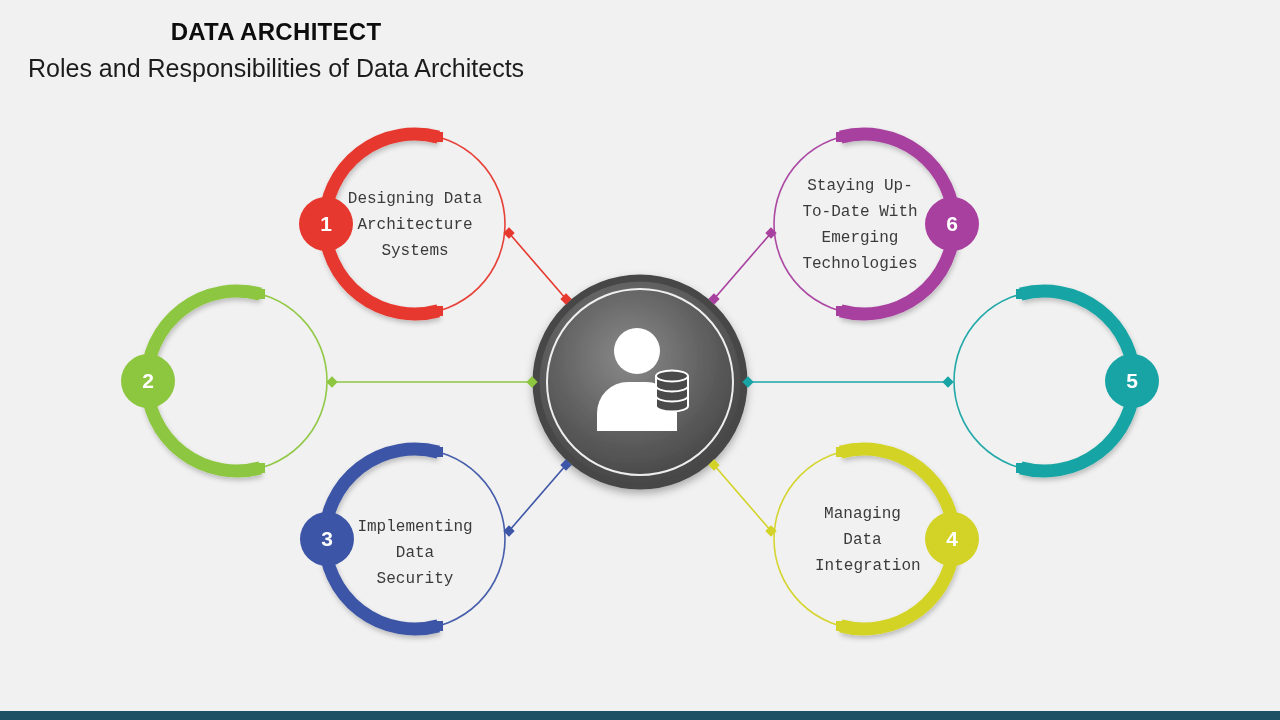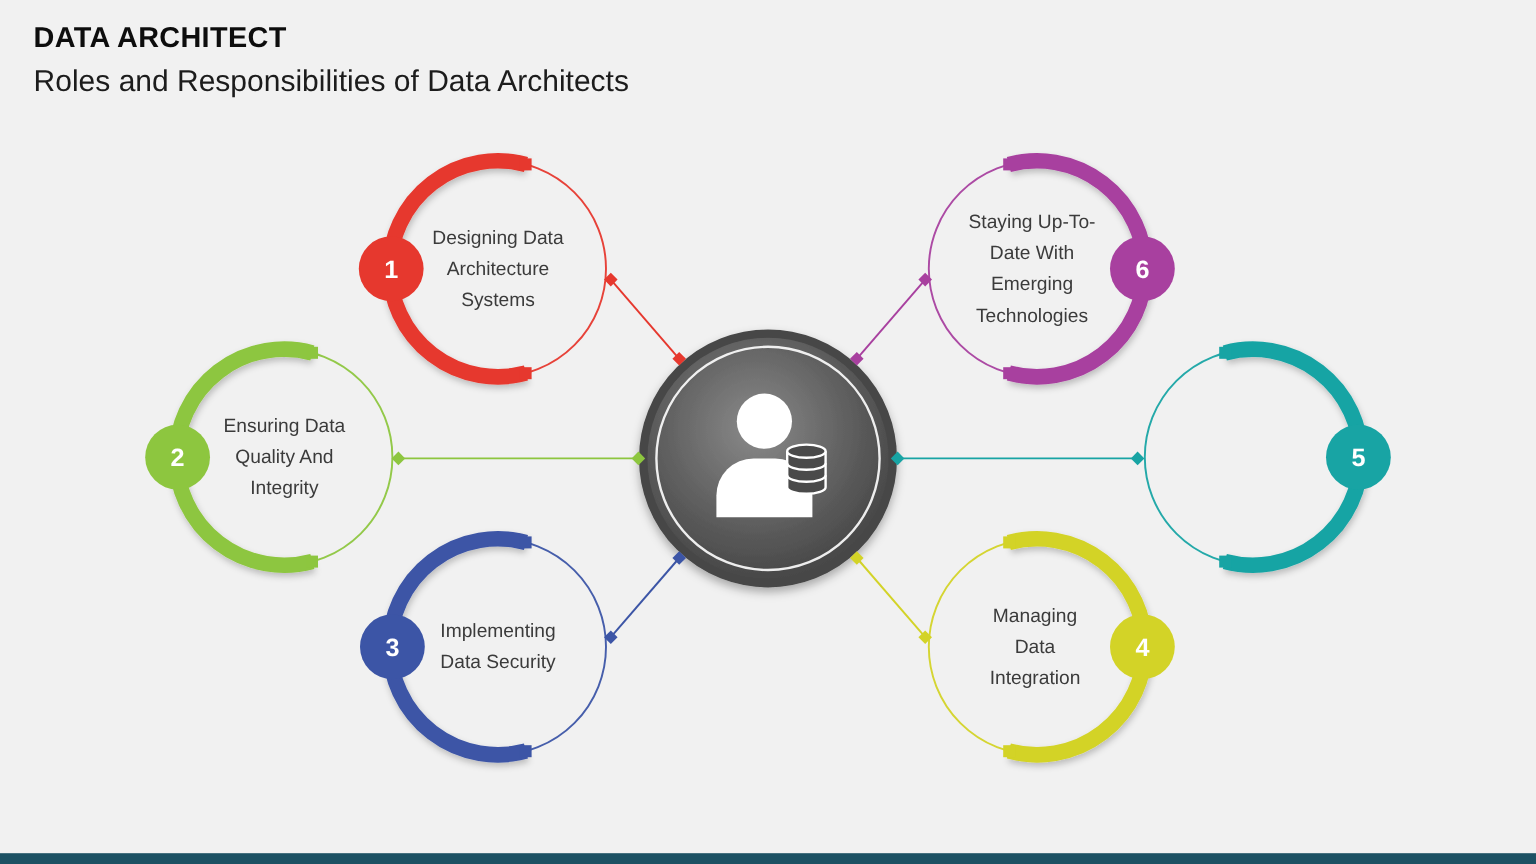--- a/index.html
+++ b/index.html
@@ -3,25 +3,25 @@
 <meta charset="utf-8">
 <style>
   html,body{margin:0;padding:0;}
   body{
     width:1280px;height:720px;overflow:hidden;
     background:#f1f1f1;
     font-family:"Liberation Sans",sans-serif;
     position:relative;
   }
   .slide{position:absolute;inset:0;}
-  .header{position:absolute;left:28px;top:18px;z-index:3;}
+  .header{position:absolute;left:28px;top:18px;z-index:3;text-align:center;}
   .title{font-size:24px;font-weight:bold;color:#0d0d0d;margin:0;letter-spacing:0.3px;}
   .subtitle{font-size:25px;color:#1c1c1c;margin:8px 0 0 0;font-weight:400;}
   svg.diagram{position:absolute;left:0;top:0;width:1280px;height:720px;z-index:1;}
-  .labels{position:absolute;inset:0;z-index:2;pointer-events:none;}
+  .labels{position:absolute;inset:0;z-index:2;pointer-events:none;font-family:Liberation Mono, monospace;}
   .node-label{
     position:absolute;text-align:center;
     font-size:16px;line-height:26px;color:#3b3b3b;
   }
   .ring{fill:none;stroke-width:1.6;opacity:0.95;}
   .arc{fill:none;stroke-width:13;}
   .connector{stroke-width:1.6;fill:none;}
   .badge-number{
     fill:#ffffff;font-size:21px;font-weight:bold;text-anchor:middle;
     font-family:"Liberation Sans",sans-serif;
@@ -143,19 +143,18 @@
       <rect x="744" y="378" width="8" height="8" transform="rotate(45 748 382)" fill="#18a4a4"></rect>
       <rect x="767" y="229" width="8" height="8" transform="rotate(45 771 233)" fill="#a8409f"></rect>
       <rect x="710" y="295" width="8" height="8" transform="rotate(45 714 299)" fill="#a8409f"></rect>
     </g>
 
     <rect x="0" y="711" width="1280" height="9" fill="#1d5163"></rect>
   </svg>
 
   <div class="labels">
     <div class="node-label" style="left:345px;top:186px;width:140px;">Designing Data Architecture Systems</div>
-    <div class="node-label" style="left:167px;top:343px;width:140px;">Ensuring Data Quality And Integrity</div>
     <div class="node-label" style="left:355px;top:514px;width:120px;text-align:center;">Implementing Data Security</div>
     <div class="node-label" style="left:815px;top:501px;width:95px;">Managing Data Integration</div>
     <div class="node-label" style="left:800px;top:173px;width:120px;">Staying Up-To-Date With Emerging Technologies</div>
   </div>
 
 </div>
 
 </body></html>

